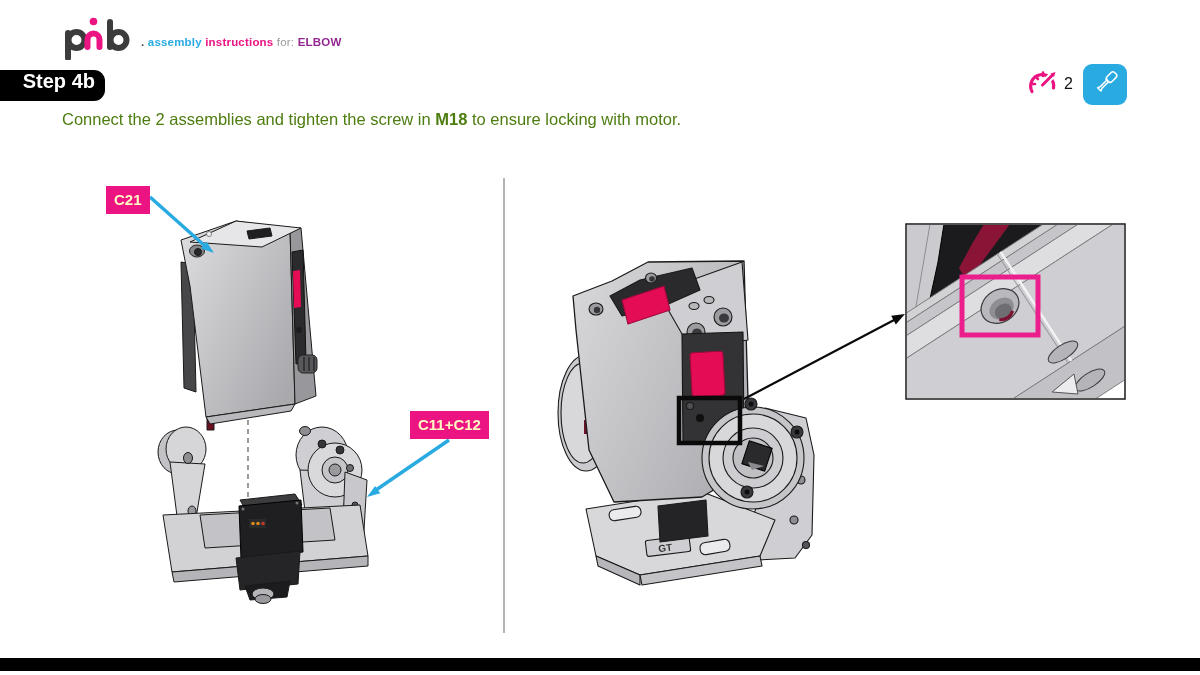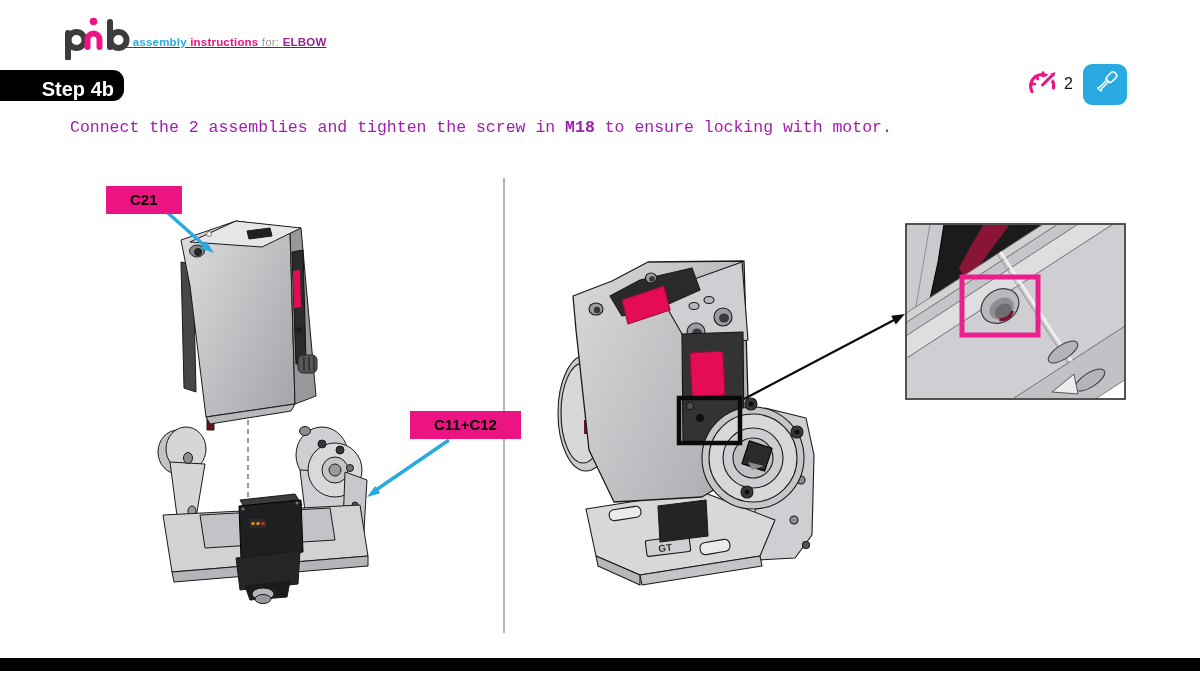--- a/index.html
+++ b/index.html
@@ -2,46 +2,46 @@
 <html><head>
 <meta charset="utf-8">
 <style>
   html,body{margin:0;padding:0;}
   body{width:1200px;height:675px;position:relative;background:#ffffff;overflow:hidden;
        font-family:"Liberation Sans", sans-serif;}
   .abs{position:absolute;}
 
   
   #logo{left:60px;top:14px;width:72px;height:46px;}
-  #tagline{left:126px;top:36px;font-size:11.5px;color:#3c3c3c;letter-spacing:.2px;white-space:nowrap;text-decoration:underline;}
+  #tagline{left:141px;top:36px;font-size:11.5px;color:#3c3c3c;letter-spacing:.2px;white-space:nowrap;}
   #tagline .dot{color:#3c3c3c;font-weight:700;}
   #tagline .cyan{color:#29ABE2;font-weight:700;}
   #tagline .pink{color:#EC1482;font-weight:700;}
   #tagline .grey{color:#9a9a9a;}
   #tagline .purple{color:#92278F;font-weight:800;}
 
-  #step-banner{left:0;top:70px;width:124px;height:31px;background:#000;
+  #step-banner{left:0;top:70px;width:105px;height:31px;background:#000;
     border-radius:0 11px 11px 0;color:#fff;font-size:20px;font-weight:700;
-    display:flex;align-items:flex-end;justify-content:flex-end;padding-right:10px;box-sizing:border-box;}
+    display:flex;align-items:flex-start;justify-content:flex-end;padding-right:10px;box-sizing:border-box;}
 
   #tools{left:1026px;top:62px;width:160px;height:44px;display:flex;align-items:center;}
   #gauge-wrap{width:34px;height:34px;}
   #torque-count{font-size:16px;color:#111;margin:0 10px 0 4px;font-weight:400;}
   #screwdriver-btn{width:44px;height:41px;background:#29ABE2;border:none;border-radius:9px;
     padding:0;display:flex;align-items:center;justify-content:center;cursor:pointer;}
 
-  #instruction{left:62px;top:110px;width:900px;font-size:16.5px;color:#a21caf;margin:8px;font-family:Liberation Mono, monospace;}
+  #instruction{left:62px;top:110px;width:900px;font-size:16.5px;color:#4d7c0f;margin:0;}
   #instruction b{font-weight:700;}
 
   
   #divider{left:503px;top:178px;width:2px;height:455px;background:#b3b3b7;}
   #illustration{left:0;top:0;width:1200px;height:675px;pointer-events:none;}
 
-  .callout{background:#EC1482;color:#000000;font-weight:700;font-size:15px;
-    padding:4px 24px;line-height:1.3;z-index:3;}
+  .callout{background:#EC1482;color:#fef9c3;font-weight:700;font-size:15px;
+    padding:4px 8px;line-height:1.3;z-index:3;}
   #callout-c21{left:106px;top:186px;}
   #callout-c11c12{left:410px;top:411px;}
 
   #footer-bar{left:0;bottom:4px;width:1200px;height:13px;background:#000;}
 </style>
 </head>
 <body>
 
 <div class="abs" id="logo">
   <svg width="72" height="46" viewBox="0 0 72 46">

